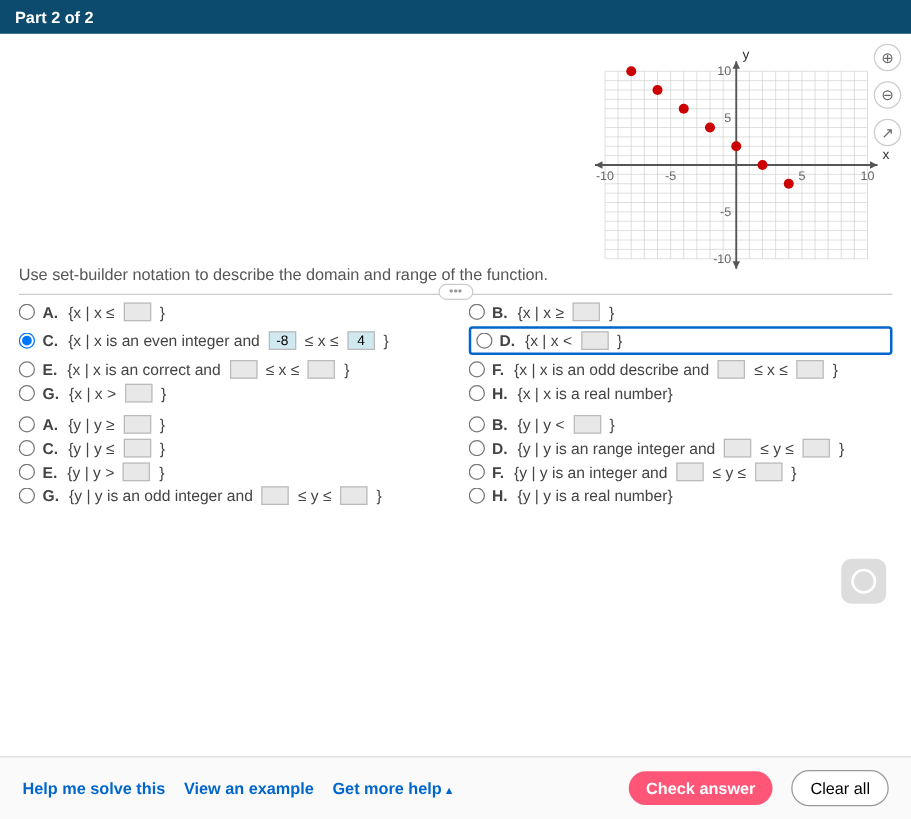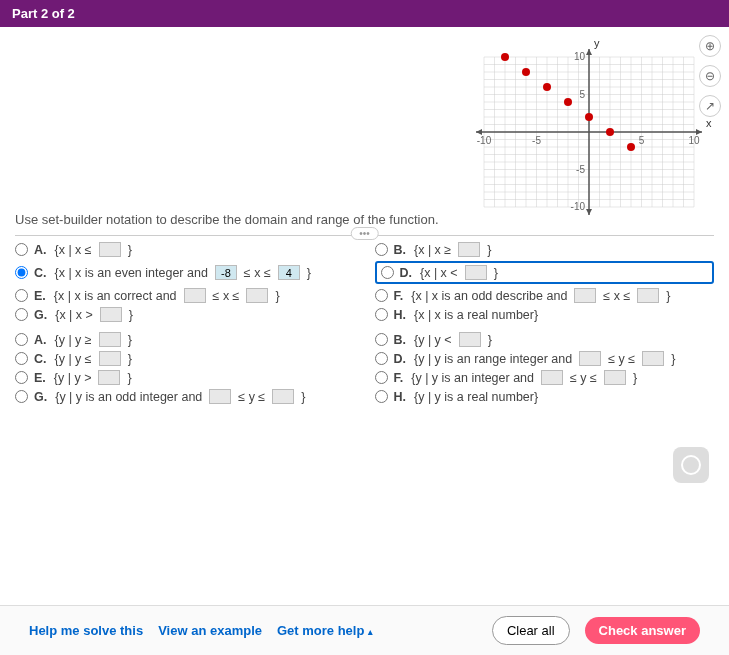--- a/index.html
+++ b/index.html
@@ -1,35 +1,35 @@
 <!DOCTYPE html>
 <html><head>
 <meta charset="utf-8">
 <style>
 * { box-sizing: border-box; margin: 0; padding: 0; }
 body { font-family: Arial, sans-serif; font-size: 13px; color: #333; background: #f0f0f0; width: 729px; }
 .container { background: #fff; width: 729px; height: 655px; position: relative; display: flex; flex-direction: column; }
-.header { background: #701a75; color: #fff; padding: 6px 12px; font-size: 13px; font-weight: bold; }
+.header { background: #0c4a6e; color: #fff; padding: 6px 12px; font-size: 13px; font-weight: bold; }
 .content { padding: 10px 15px; flex: 1; overflow: hidden; position: relative; }
 .prompt-row { display: flex; align-items: flex-end; gap: 10px; margin-bottom: 8px; }
 .prompt-text { flex: 1; color: #555; font-size: 13px; padding-top: 5px; }
 .graph-area { width: 250px; height: 190px; position: relative; flex-shrink: 0; }
 .side-icons { position: absolute; right: 8px; top: 35px; display: flex; flex-direction: column; gap: 8px; }
 .side-icon { width: 22px; height: 22px; border: 1px solid #ccc; border-radius: 50%; display: flex; align-items: center; justify-content: center; font-size: 12px; color: #666; background: #fff; cursor: pointer; }
 .divider { border: none; border-top: 1px solid #ccc; margin: 8px 0 6px 0; position: relative; }
 .divider-icon { position: absolute; left: 50%; top: -8px; transform: translateX(-50%); background: #fff; border: 1px solid #ccc; border-radius: 8px; padding: 0 8px; font-size: 10px; color: #999; }
 .question-text { color: #444; font-size: 12.5px; margin: 6px 0 8px 0; line-height: 1.4; }
 .options { display: grid; grid-template-columns: 1fr 1fr; gap: 4px 20px; margin-bottom: 10px; }
 .option { display: flex; align-items: center; gap: 6px; font-size: 12.5px; color: #444; }
 .option input[type=radio] { margin: 0; }
 .option-label-letter { font-weight: bold; margin-right: 2px; }
 .blank { display: inline-block; min-width: 22px; height: 15px; background: #e8e8e8; border: 1px solid #bbb; vertical-align: middle; margin: 0 1px; text-align: center; font-size: 11px; line-height: 14px; }
 .blank.filled { background: #d0e8f0; color: #000; }
 .option.selected { border: 2px solid #0066cc; border-radius: 3px; padding: 2px 4px; }
-.footer { border-top: 1px solid #ddd; padding: 10px 29px; display: flex; align-items: center; gap: 15px; background: #fafafa; }
+.footer { border-top: 1px solid #ddd; padding: 10px 18px; display: flex; align-items: center; gap: 15px; background: #fafafa; }
 .link { color: #0066cc; font-size: 13px; cursor: pointer; font-weight: bold; }
 .dropdown-arrow { font-size: 9px; }
 .btn { padding: 6px 14px; border-radius: 15px; font-size: 13px; cursor: pointer; border: 1px solid #999; background: #fff; }
 .btn.primary { background: #ff5577; color: #fff; border: none; font-weight: bold; }
 .spacer { flex: 1; }
 svg .grid-line { stroke: #ccc; stroke-width: 0.5; }
 svg .axis { stroke: #555; stroke-width: 1.5; }
 svg .point { fill: #cc0000; }
 svg .axis-label { fill: #333; font-size: 11px; }
 svg .tick-label { fill: #666; font-size: 10px; }
@@ -256,16 +256,16 @@
     </div>
 
     <div class="camera-badge"></div>
   </div>
 
   <div class="footer">
     <span class="link">Help me solve this</span>
     <span class="link">View an example</span>
     <span class="link"><span>Get more help</span> <span class="dropdown-arrow">▴</span></span>
     <span class="spacer"></span>
+    <button class="btn primary">Check answer</button>
     <button class="btn">Clear all</button>
-    <button class="btn primary">Check answer</button>
   </div>
 </div>
 
 </body></html>

